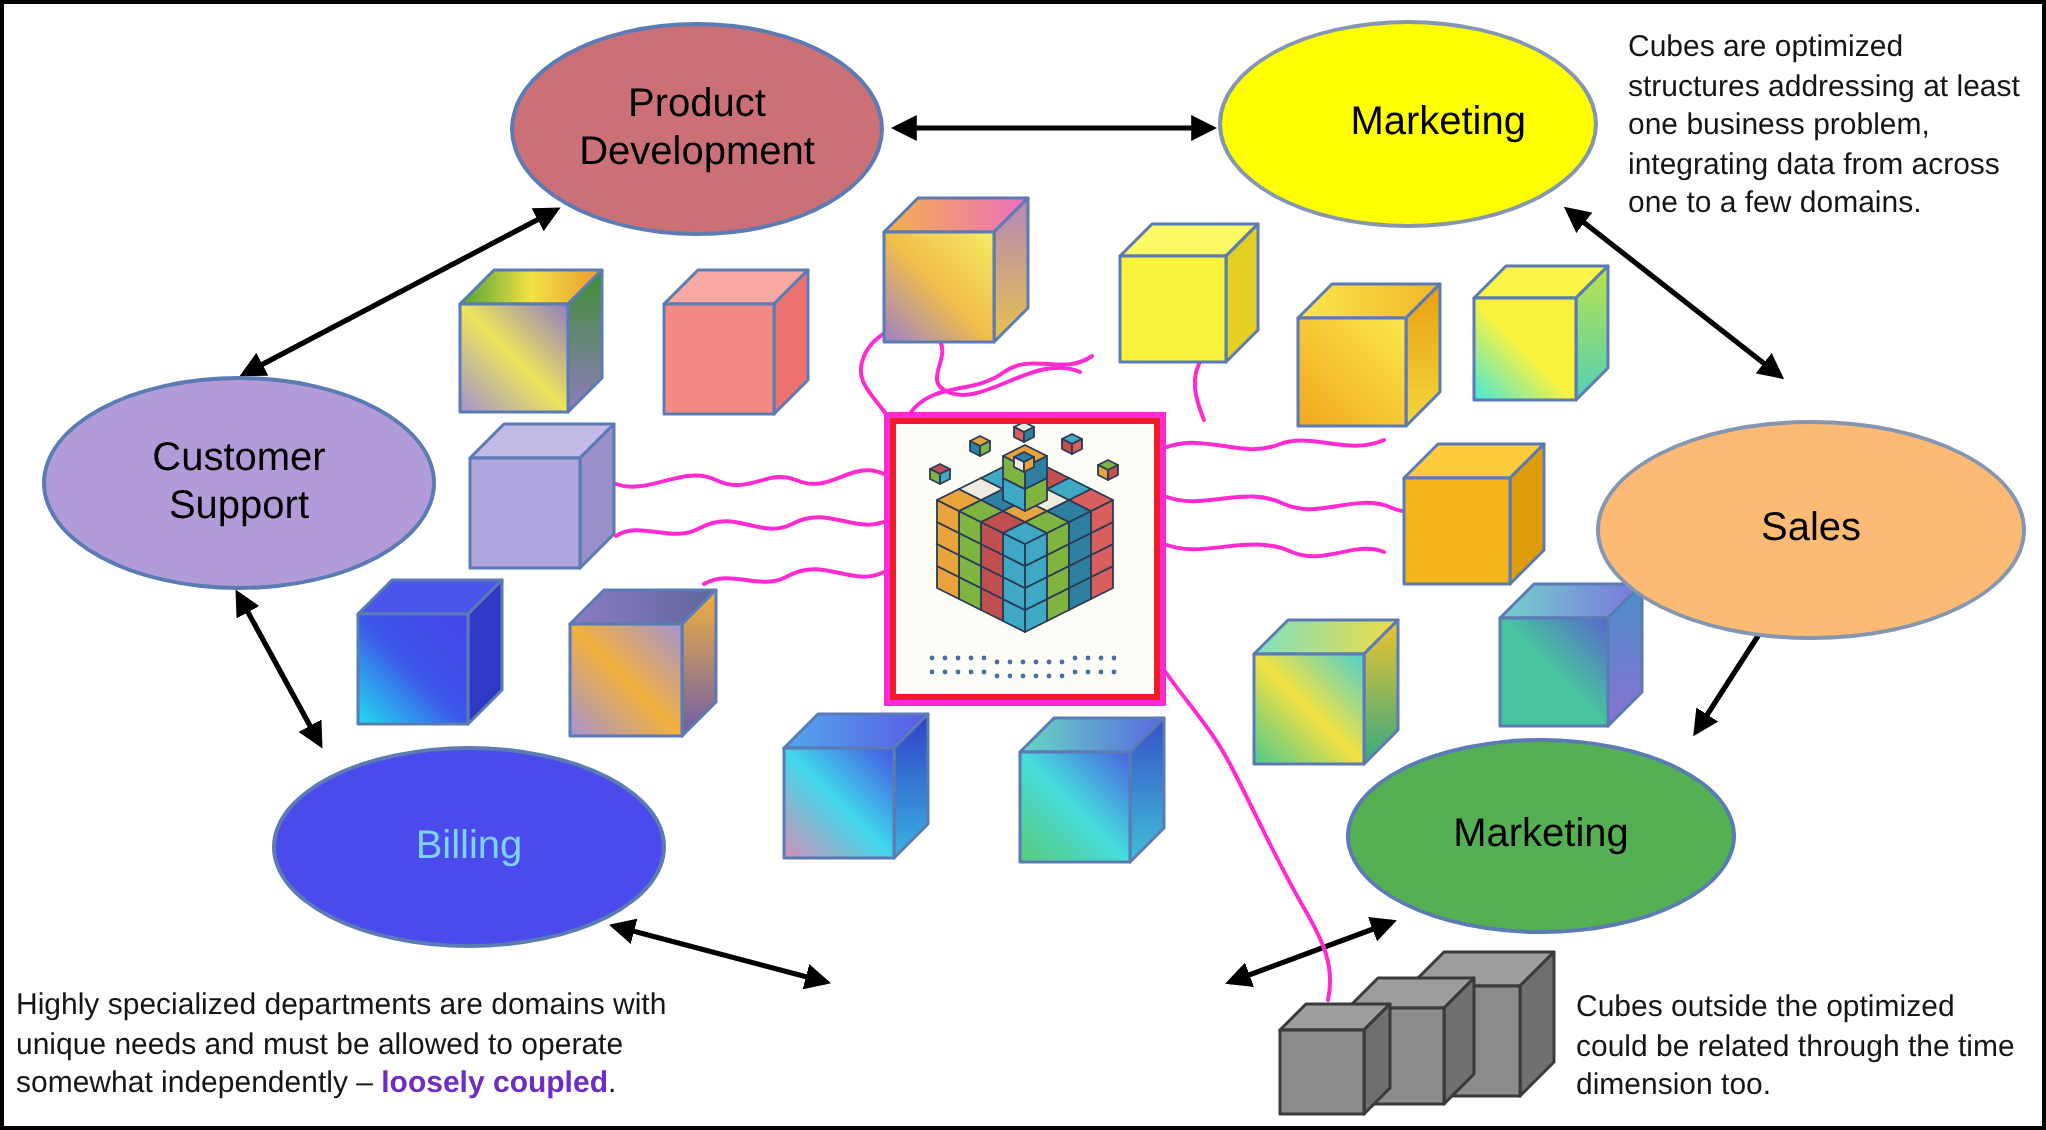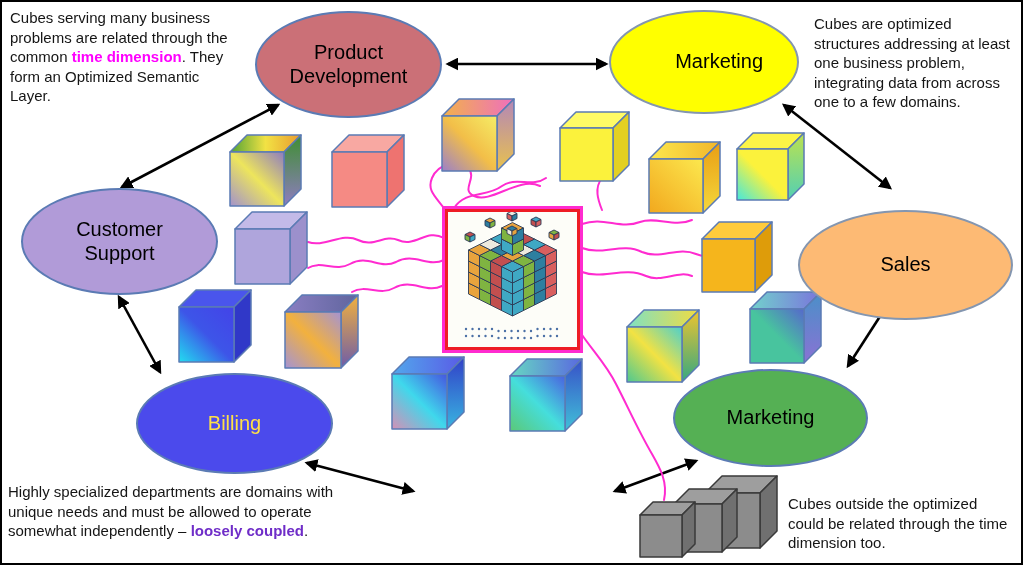--- a/index.html
+++ b/index.html
@@ -249,49 +249,46 @@
         <path d="M720,502L735,487L735,535L720,550Z" fill="#707070" stroke="#3A3A3A" stroke-width="1.5" stroke-linejoin="round"></path>
         <path d="M672,502L720,502L720,550L672,550Z" fill="#8C8C8C" stroke="#3A3A3A" stroke-width="1.5" stroke-linejoin="round"></path>
       </g>
       <g>
         <path d="M638,513L651,500L693,500L680,513Z" fill="#9E9E9E" stroke="#3A3A3A" stroke-width="1.5" stroke-linejoin="round"></path>
         <path d="M680,513L693,500L693,542L680,555Z" fill="#707070" stroke="#3A3A3A" stroke-width="1.5" stroke-linejoin="round"></path>
         <path d="M638,513L680,513L680,555L638,555Z" fill="#8C8C8C" stroke="#3A3A3A" stroke-width="1.5" stroke-linejoin="round"></path>
       </g>
     </svg>
 
-  <div class="note" style="left:8px;top:6px;width:222px;">
-    <span>Cubes serving many business problems are related through the common </span><b style="color: rgb(255, 0, 255);">time dimension</b><span>. They form an Optimized Semantic Layer.</span>
-  </div>
 
   <div class="note" style="left:812px;top:12px;width:202px;">
     <span>Cubes are optimized structures addressing at least one business problem, integrating data from across one to a few domains.</span>
   </div>
 
-  <div class="note" style="left:6px;top:480px;width:358px;">
+  <div class="note" style="left:6px;top:491px;width:358px;">
     <span>Highly specialized departments are domains with unique needs and must be allowed to operate somewhat independently – </span><b style="color: rgb(111, 45, 200);">loosely coupled</b><span>.</span>
   </div>
 
   <div class="note" style="left:786px;top:492px;width:228px;">
     <span>Cubes outside the optimized could be related through the time dimension too.</span>
   </div>
 
   <div class="ellipse" style="left: 253px; top: 9px; width: 187px; height: 107px; background: rgb(203, 112, 119); border-color: rgb(91, 123, 180); color: rgb(0, 0, 0);">
       <span>Product Development</span>
     </div>
   <div class="ellipse" style="left: 607px; top: 8px; width: 190px; height: 104px; background: rgb(255, 255, 0); border-color: rgb(132, 150, 176); color: rgb(0, 0, 0); justify-content: flex-end;">
       <span>Marketing</span>
     </div>
   <div class="ellipse" style="left: 19px; top: 186px; width: 197px; height: 107px; background: rgb(177, 155, 216); border-color: rgb(91, 123, 180); color: rgb(0, 0, 0);">
       <span>Customer Support</span>
     </div>
   <div class="ellipse" style="left: 796px; top: 208px; width: 215px; height: 110px; background: #fdba74; border-color: rgb(132, 150, 176); color: rgb(0, 0, 0);">
       <span>Sales</span>
     </div>
-  <div class="ellipse" style="left: 134px; top: 371px; width: 197px; height: 101px; background: rgb(75, 74, 236); border-color: rgb(91, 123, 180); color: #fde047; align-items: center;">
+  <div class="ellipse" style="left: 134px; top: 371px; width: 197px; height: 101px; background: rgb(75, 74, 236); border-color: rgb(91, 123, 180); color: #7dd3fc; align-items: center;">
       <span>Billing</span>
     </div>
   <div class="ellipse" style="left: 671px; top: 367px; width: 195px; height: 98px; background: rgb(85, 176, 84); border-color: rgb(91, 123, 180); color: rgb(0, 0, 0);">
       <span>Marketing</span>
     </div>
 
   <div class="center-box" style="left: 443px; top: 207px; width: 135px; height: 141px; border-color: rgb(238, 28, 37); box-shadow: rgb(255, 43, 208) 0px 0px 0px 3px;">
     <svg viewBox="0 0 129 135">
         <path d="M64.5,104L75.5,98.5L75.5,87.5L64.5,93Z" fill="#3FA8C4" stroke="#2B3A55" stroke-width="0.9" stroke-linejoin="round"></path>
         <path d="M75.5,98.5L86.5,93L86.5,82L75.5,87.5Z" fill="#7FB441" stroke="#2B3A55" stroke-width="0.9" stroke-linejoin="round"></path>

